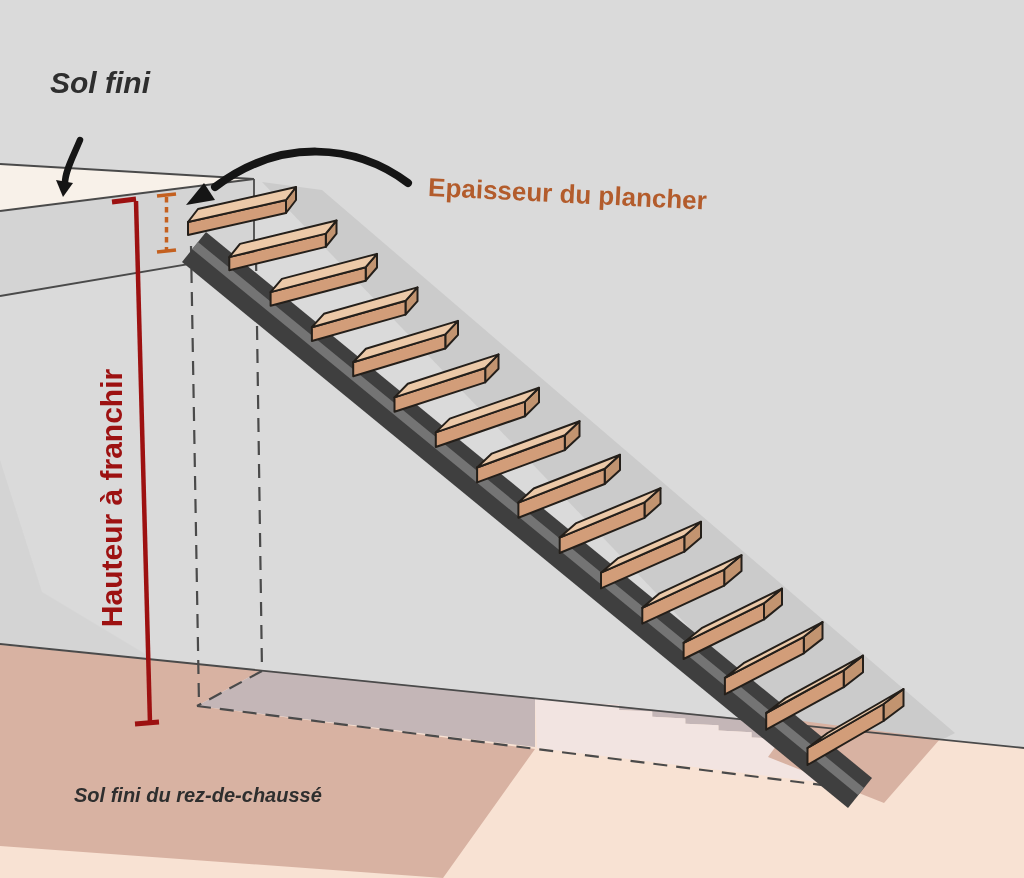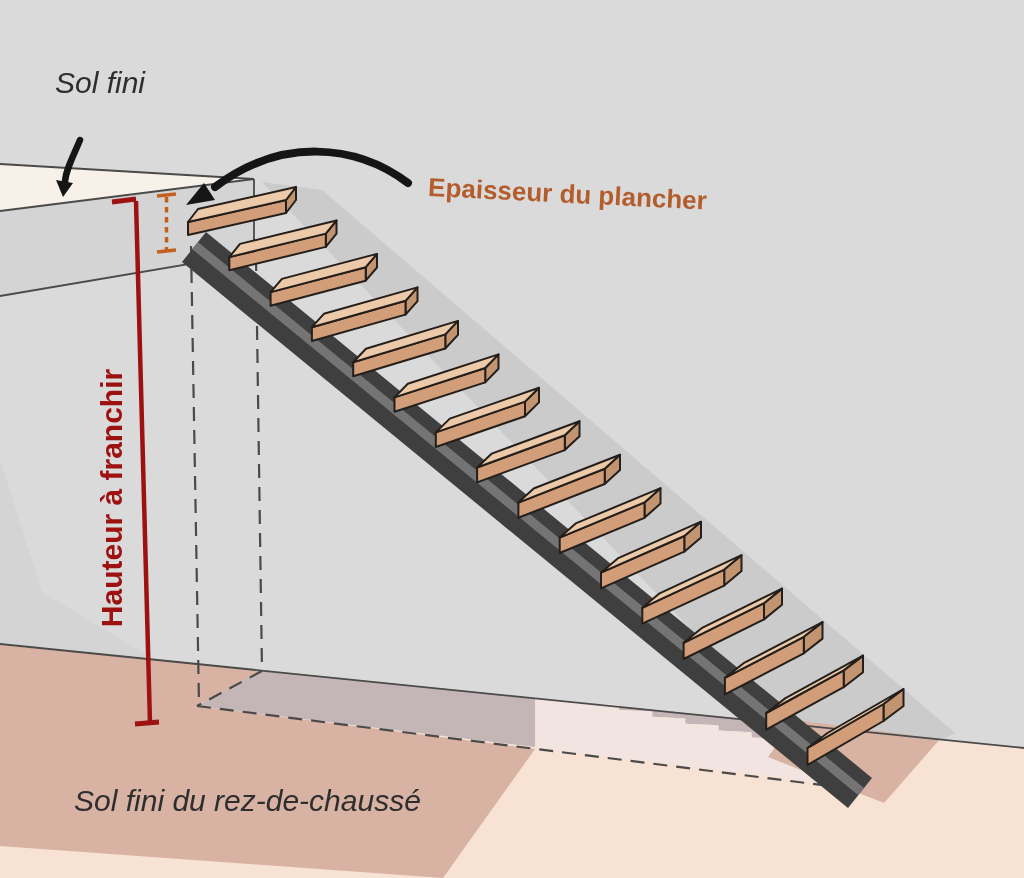--- a/index.html
+++ b/index.html
@@ -8,28 +8,28 @@
   #stage svg{position:absolute;left:0;top:0;}
 
   
   .ln  {stroke:var(--outline);stroke-width:1.8;fill:none;}
   .ln2 {stroke:#241f1a;stroke-width:2;stroke-linejoin:round;}
   .dash{stroke:var(--outline);stroke-width:2.2;fill:none;stroke-dasharray:14 9;}
   .tread-top  {fill:var(--tread_top);}
   .tread-front{fill:var(--tread_front);}
   .tread-end  {fill:var(--tread_end);}
 
-  .lbl{position:absolute;color:var(--text_dark);white-space:pre;}
+  .lbl{position:absolute;color:var(--text_dark);white-space:pre;font-weight:bold;}
   #lbl-upper{left:20px;top:67px;width:160px;text-align:center;font-style:italic;
              font-size:30px;line-height:32px;}
   #lbl-epaisseur{left:429px;top:172px;font-size:26px;font-weight:600;
                  color:var(--annotation_orange);transform:rotate(2.8deg);transform-origin:0 0;}
   #lbl-hauteur{left:-44px;top:481px;width:312px;text-align:center;font-size:30px;
                font-weight:700;color:var(--measure_red);transform:rotate(-90deg);}
-  #lbl-rez{left:74px;top:784px;font-style:italic;font-size:30px;}
+  #lbl-rez{left:74px;top:784px;font-style:italic;font-size:20px;}
 </style>
 </head>
 <body>
 
 <div id="stage">
   <svg width="1024" height="878" viewBox="0 0 1024 878">
 
     <rect x="0" y="0" width="1024" height="878" fill="var(--wall)"></rect>
 
     <polygon points="262,182 322,190 955,733 845,790" fill="var(--wall_shadow)"></polygon>

